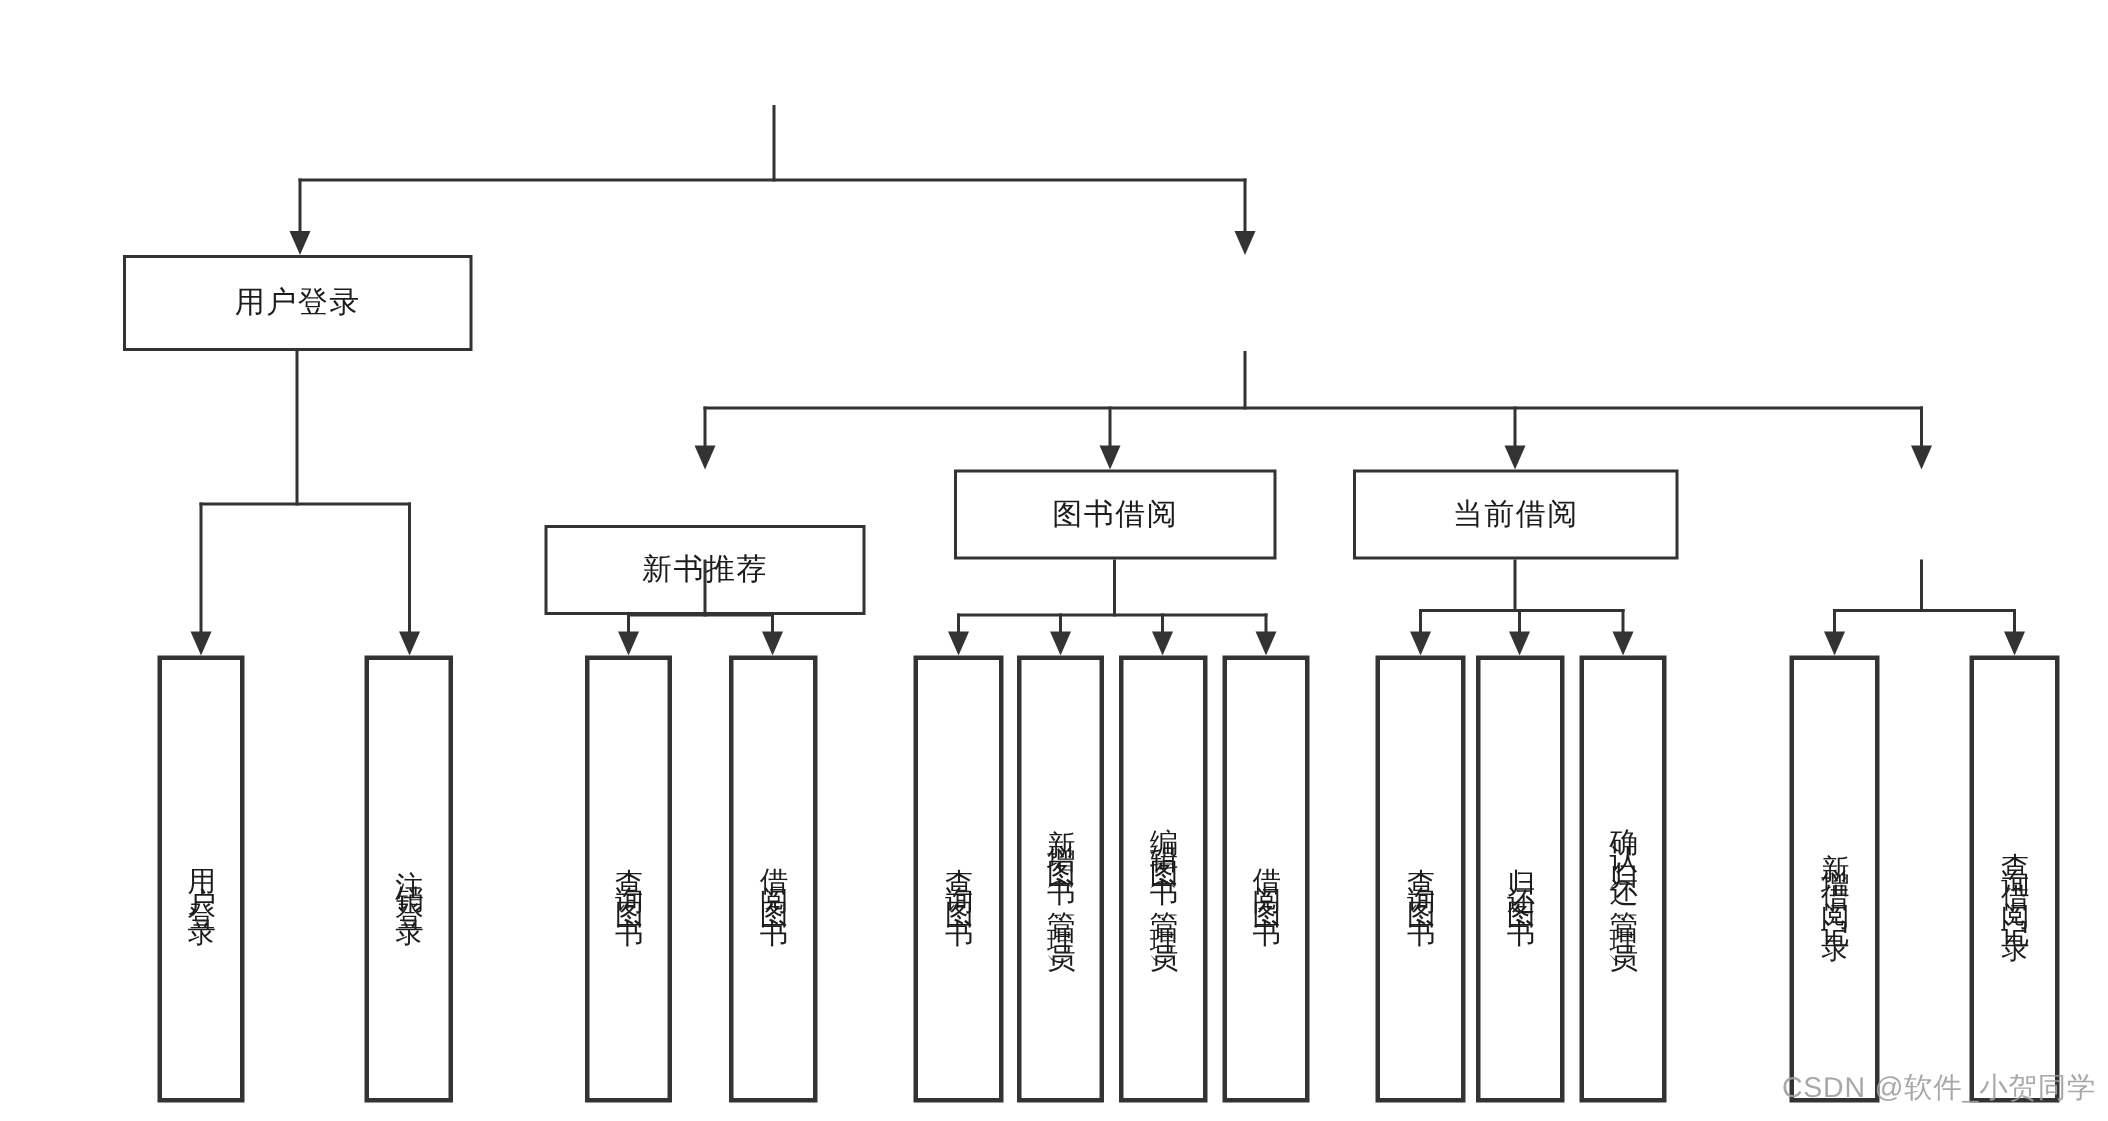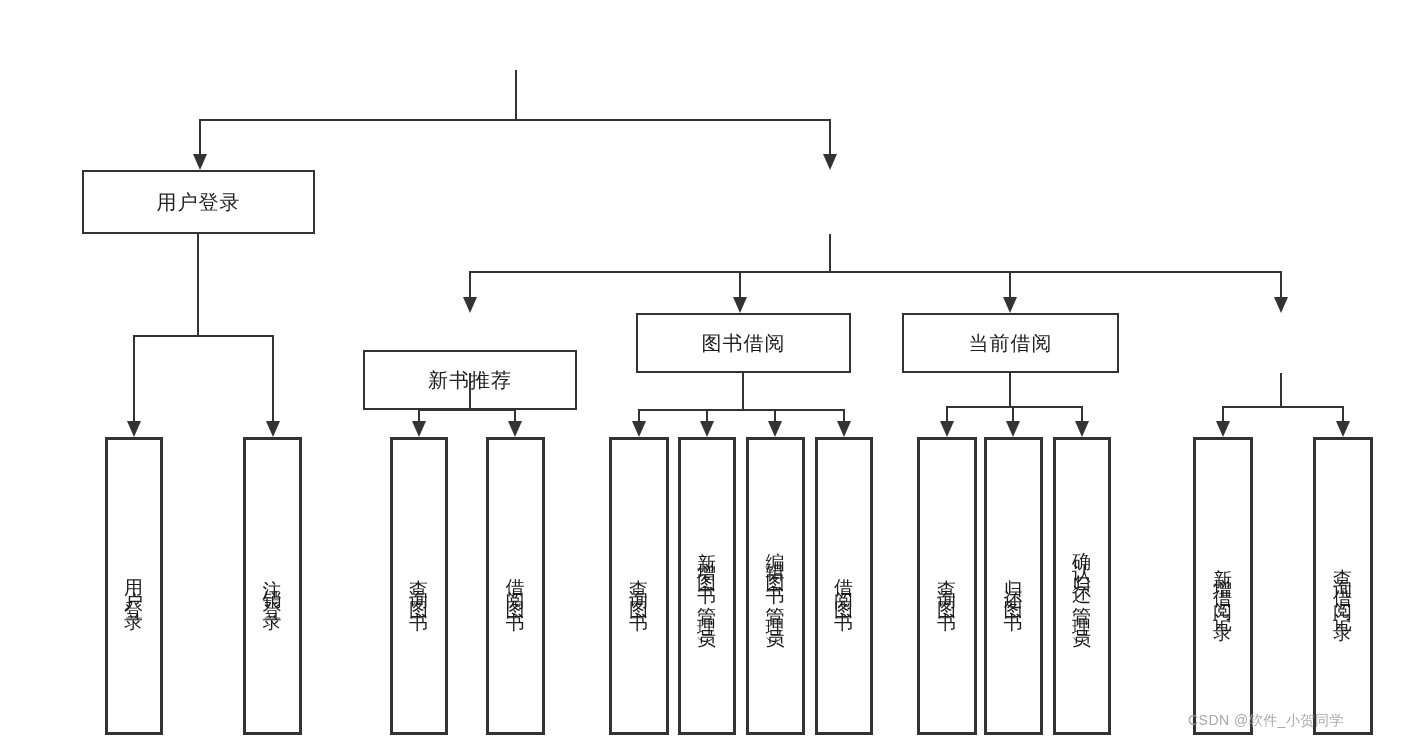--- a/index.html
+++ b/index.html
@@ -52,21 +52,21 @@
     width: 0;
     height: 0;
     border-left: 7px solid transparent;
     border-right: 7px solid transparent;
     border-top: 16px solid #333333;
   }
   .watermark {
     position: absolute;
     left: 1188px;
     top: 712px;
-    font-size: 14px;
+    font-size: 19px;
     color: rgba(158, 158, 162, 0.9);
     letter-spacing: 0.5px;
     z-index: 10;
     white-space: nowrap;
   }
 </style>
 </head>
 <body>
 
 <div class="canvas">

